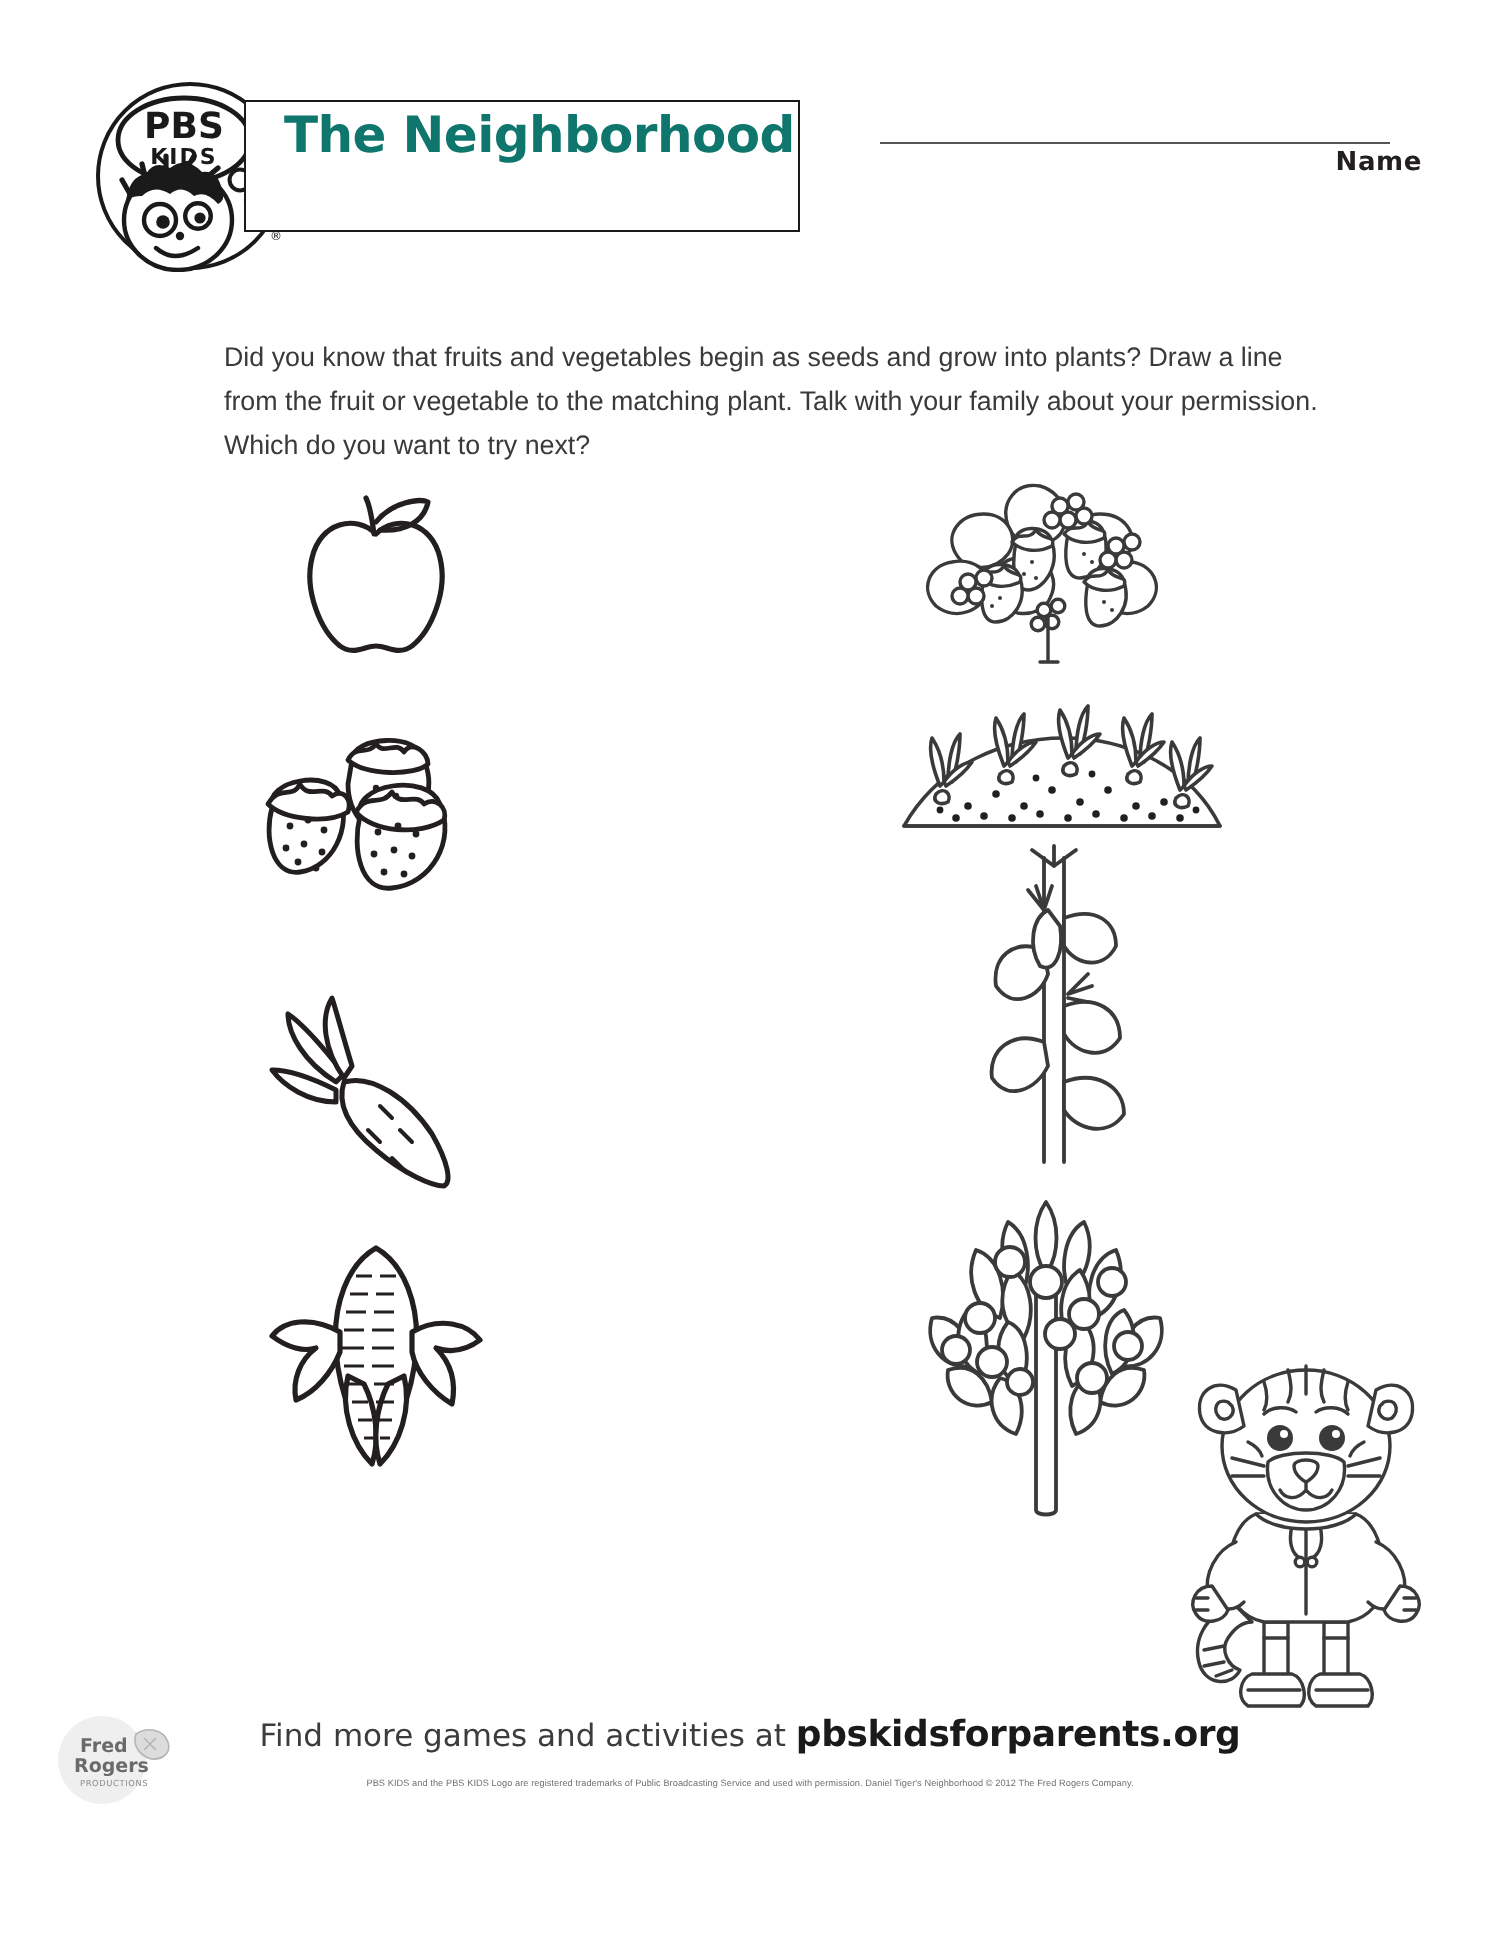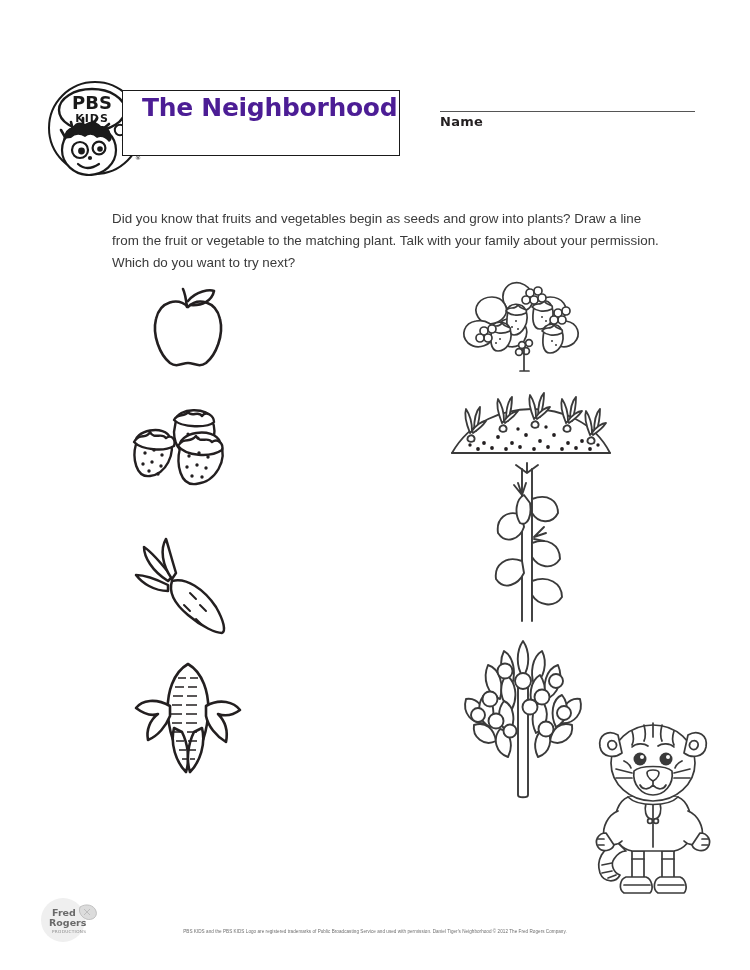--- a/index.html
+++ b/index.html
@@ -4,54 +4,55 @@
 <style>
   html, body { margin:0; padding:0; }
   body {
     width:750px; height:970px;
     background:#ffffff;
     font-family:"Liberation Sans", sans-serif;
     color:#231f20;
     position:relative;
     overflow:hidden;
   }
-  .page { position:absolute; inset:0;margin-top:40px; }
+  .page { position:absolute; inset:0; }
 
   
   .header { position:absolute; left:0; top:0; width:750px; height:140px; }
 
   .pbs-logo { position:absolute; left:47px; top:40px; width:96px; height:96px; }
 
   .title-box {
     position:absolute; left:122px; top:50px;
     width:278px; height:66px;
     border:1.6px solid #1a1a1a;
     background:#fff;
     box-sizing:border-box;
   }
   .title-text {
     position:absolute; left:142px; top:54px;
     width:260px;
     font-size:25px;
     font-weight:bold;
     line-height:1.12;
     letter-spacing:-0.3px;
-    color:#4c1d95;
+    color:#0f766e;
     font-family:"DejaVu Sans", sans-serif;
   }
   .title-text .l2 { display:block; padding-left:14px; }
 
   .name-rule {
     position:absolute; left:440px; top:71px;
     width:255px; height:0;
     border-top:1.4px solid #555;
   }
   .name-label {
-    position:absolute; left:440px; top:74px;
+    position:absolute; left:456px; top:74px;
     width:255px;
+    text-align:right;
     font-size:13px;
     font-weight:bold;
     letter-spacing:0.3px;
     color:#231f20;
     font-family:"DejaVu Sans", sans-serif;
   }
 
   
   .instructions {
     position:absolute; left:112px; top:155px;
@@ -62,21 +63,21 @@
     font-family:"Liberation Sans", sans-serif;
   }
 
   
   .art { position:absolute; left:0; top:225px; width:750px; height:620px; }
   .art-cell { position:absolute; }
   .art-cell svg { display:block; overflow:visible; }
 
   
   .footer { position:absolute; left:0; top:845px; width:750px; height:125px; }
-  .fred-logo { position:absolute; left:40px; top:12px; width:66px; height:46px; }
+  .fred-logo { position:absolute; left:28px; top:12px; width:66px; height:46px; }
   .footer-line {
     position:absolute; left:0; top:12px; width:750px;
     text-align:center;
     font-size:15.5px;
     color:#3c3c3c;
     font-family:"DejaVu Sans", sans-serif;
   }
   .footer-line .url {
     font-weight:bold;
     font-size:18px;
@@ -502,17 +503,20 @@
         <circle cx="23" cy="23" r="22" fill="#efefef"></circle>
         <text x="12" y="19" font-family="DejaVu Sans, sans-serif" font-size="9.5" font-weight="bold" fill="#6a6a6a">Fred</text>
         <text x="9" y="29" font-family="DejaVu Sans, sans-serif" font-size="9.5" font-weight="bold" fill="#6a6a6a">Rogers</text>
         <text x="12" y="36" font-family="DejaVu Sans, sans-serif" font-size="4.2" letter-spacing="0.3" fill="#8a8a8a">PRODUCTIONS</text>
 
         <path d="M40 10 C46 6 54 8 56 14 C58 20 52 24 46 22 C42 20 38 16 40 10 Z" fill="#dcdcdc" stroke="#b5b5b5" stroke-width="0.8"></path>
         <path d="M44 12 L50 18 M50 12 L44 18" stroke="#b5b5b5" stroke-width="0.8"></path>
       </svg>
     </div>
 
+    <div class="footer-line">
+      <span>Find more games and activities at </span><span class="url">pbskidsforparents.org</span>
+    </div>
 
     <div class="legal">PBS KIDS and the PBS KIDS Logo are registered trademarks of Public Broadcasting Service and used with permission. Daniel Tiger's Neighborhood © 2012 The Fred Rogers Company.</div>
   </div>
 
 </div>
 
 </body></html>

